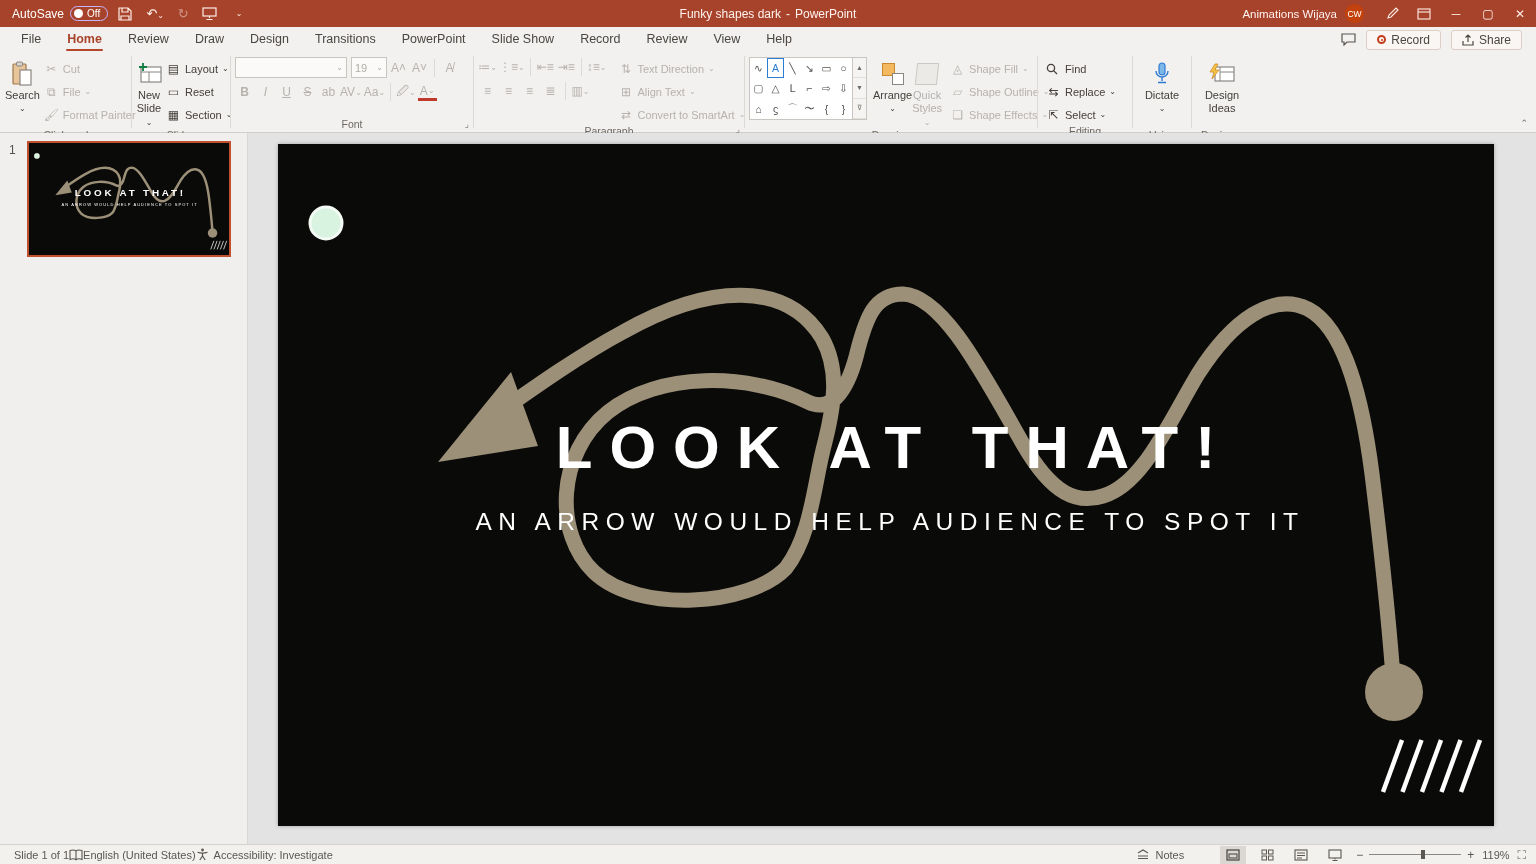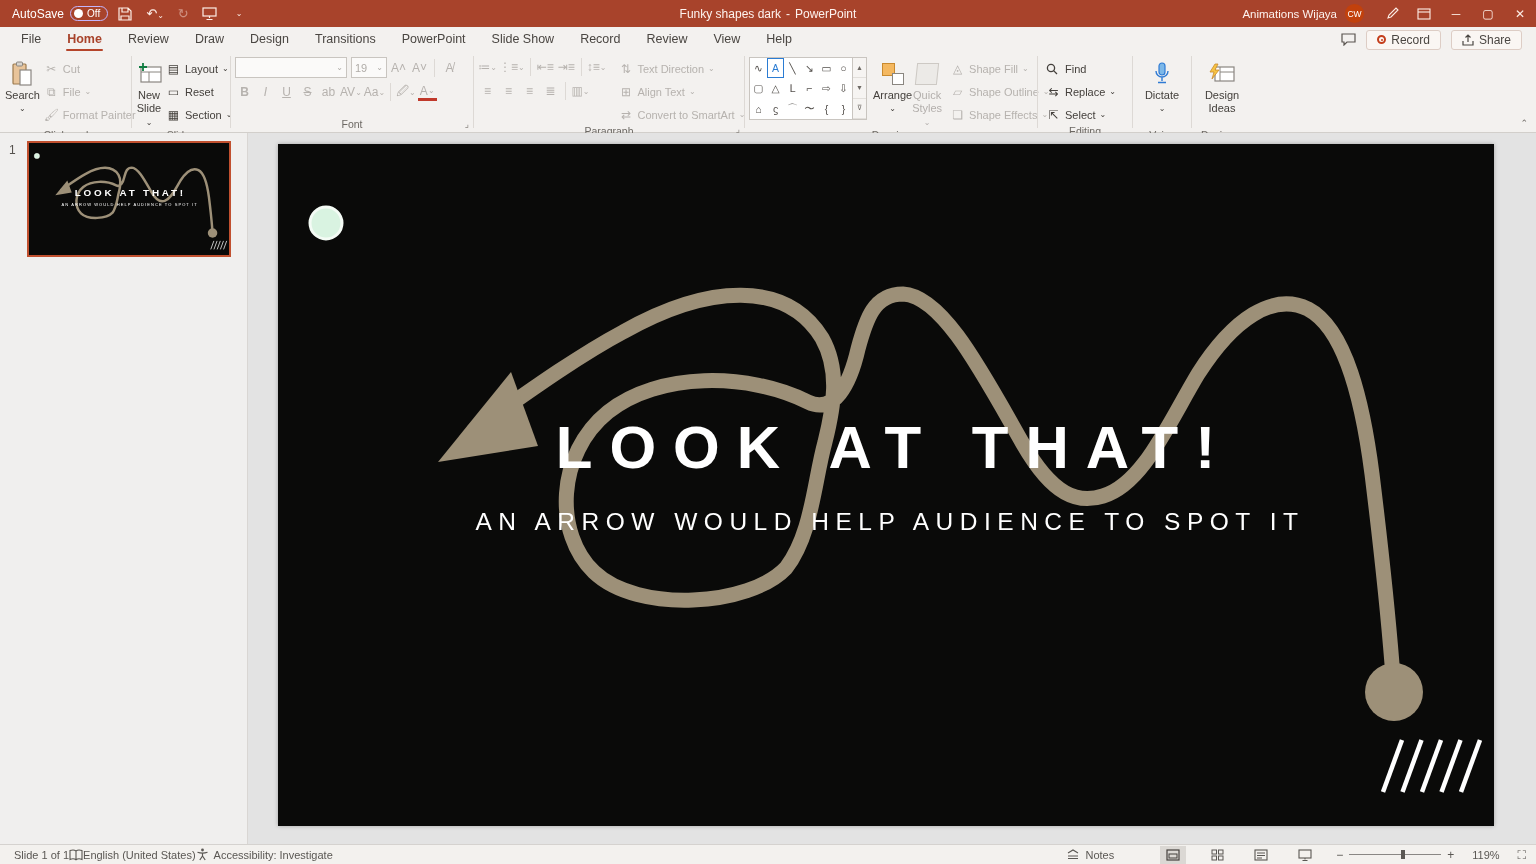--- a/index.html
+++ b/index.html
@@ -98,21 +98,21 @@
   .canvas { flex:1; position:relative; background:#e3e3e3; }
   .slide { position:absolute; left:30px; top:11px; width:1216px; height:682px;
     box-shadow:0 0 4px rgba(0,0,0,.28); }
   .slide svg { display:block; width:1216px; height:682px; }
 
   
   .statusbar { position:absolute; left:0; right:0; bottom:0; height:20px; background:#f3f1ee;
     border-top:1px solid #d5d2cf; display:flex; align-items:center; font-size:11px; color:#5a5753; }
   .sb-left { display:flex; align-items:center; padding-left:14px; }
   .sb-item { display:flex; align-items:center; gap:5px; cursor:pointer; white-space:nowrap; }
-  .sb-right { margin-left:auto; display:flex; align-items:center; gap:18px; padding-right:10px; }
+  .sb-right { margin-left:auto; display:flex; align-items:center; gap:8px; padding-right:10px; }
   .viewbtn { width:26px; height:18px; display:flex; align-items:center; justify-content:center; cursor:pointer; }
   .viewbtn.sel { background:#dbd8d4; }
   .zoomslider { display:flex; align-items:center; gap:6px; }
   .ztrack { position:relative; width:92px; height:1px; background:#8a8784; }
   .zknob { position:absolute; left:52px; top:-4px; width:4px; height:9px; background:#5a5753; }
   .zsign { font-size:12px; color:#5a5753; cursor:pointer; }
   .fit-ic { font-size:12px; cursor:pointer; }
   svg.mi { display:block; }
 </style>
 </head>

